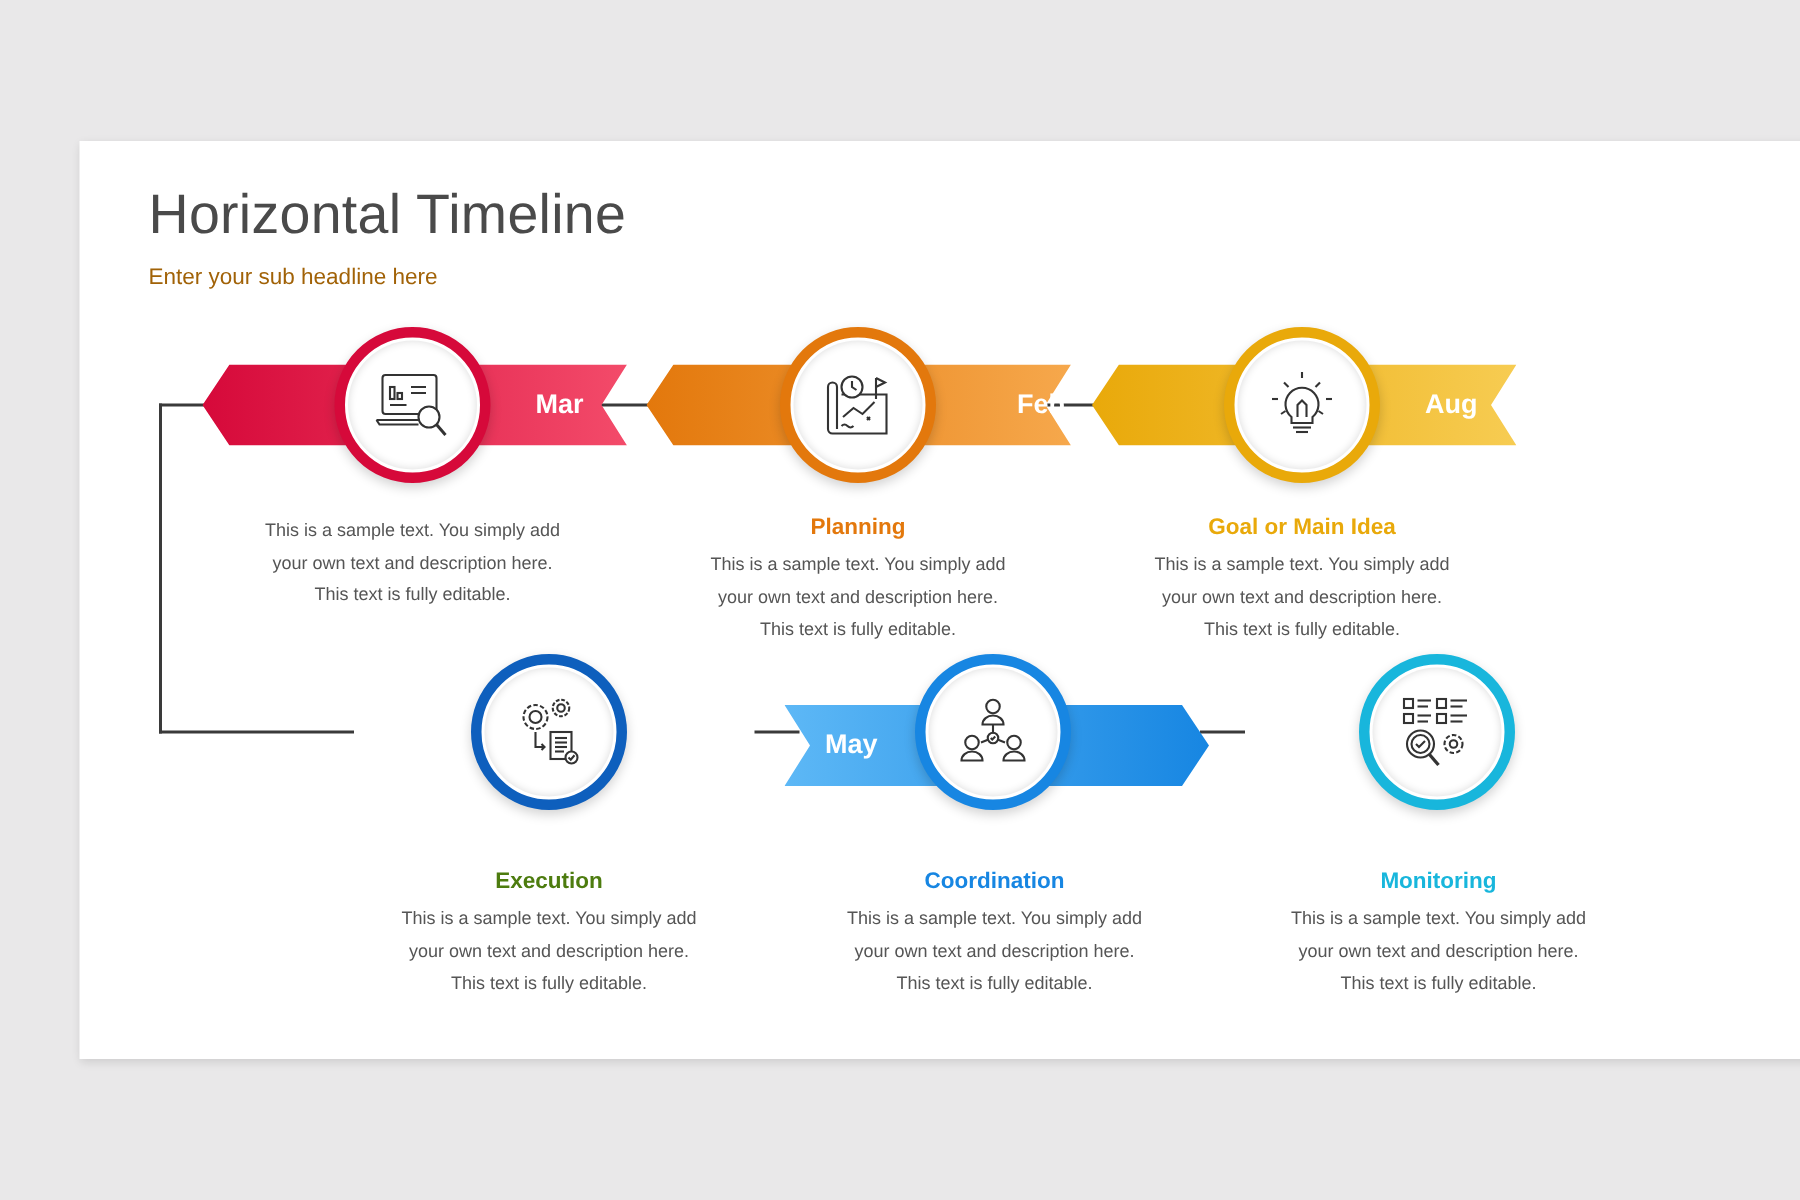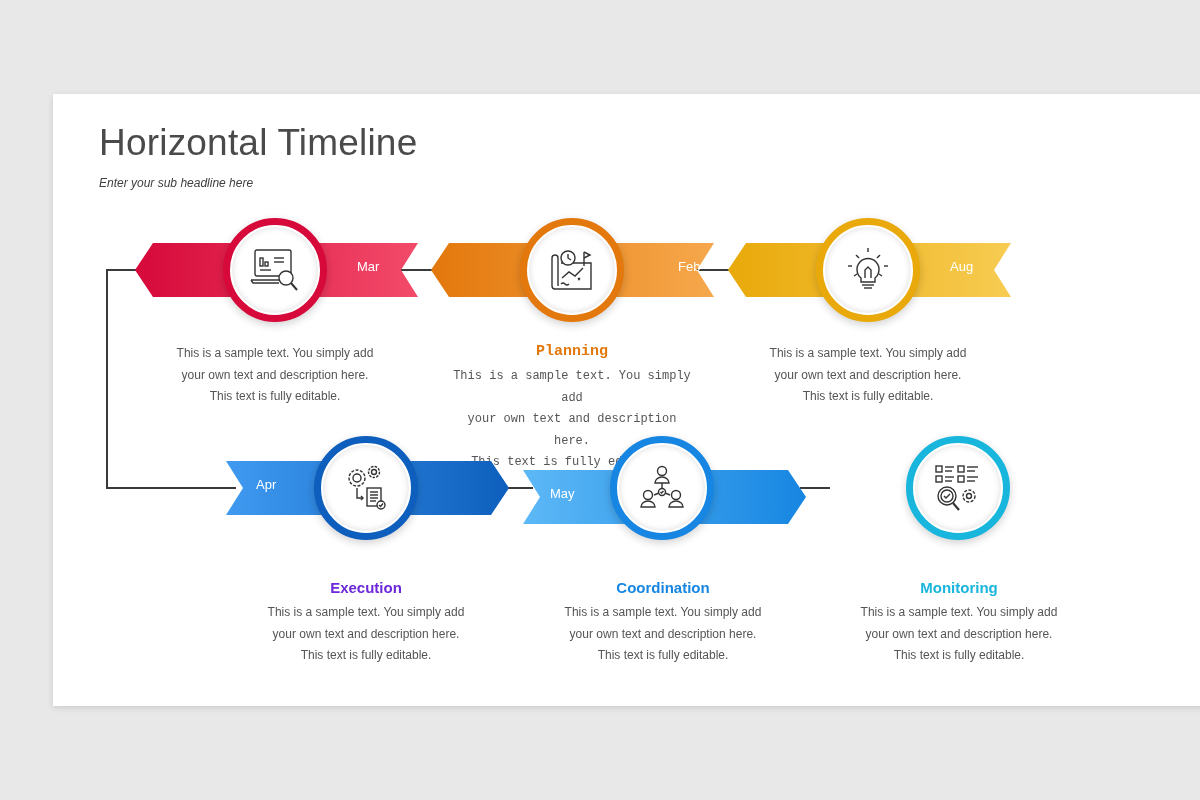--- a/index.html
+++ b/index.html
@@ -3,26 +3,26 @@
 <meta charset="utf-8">
 <style>
   * { box-sizing: border-box; margin: 0; padding: 0; }
   html, body { width: 1200px; height: 800px; overflow: hidden; }
   body { background: #e9e8e9; font-family: "Liberation Sans", "DejaVu Sans", sans-serif; position: relative; }
   .slide {
     position: absolute; left: 53px; top: 94px; width: 1169px; height: 612px;
     background: #ffffff; box-shadow: 0 2px 6px rgba(0,0,0,0.12);
   }
   .title { position: absolute; left: 46px; top: 28px; font-size: 37px; color: #4a4a4a; font-weight: 400; letter-spacing: 0.2px; }
-  .subtitle { position: absolute; left: 46px; top: 82px; font-size: 12px; color: #404040; font-style: italic; }
+  .subtitle { position: absolute; left: 46px; top: 82px; font-size: 15px; color: #a16207; }
   .connector { position: absolute; background: #3a3a3a; }
   .ribbon { position: absolute; height: 54px; }
   .ribbon svg { position: absolute; left: 0; top: 0; width: 100%; height: 100%; }
   .month {
-    position: absolute; color: #fff; font-weight: 400; font-size: 13px; top: 16px;
+    position: absolute; color: #fff; font-weight: 700; font-size: 18px; top: 16px;
   }
   .circle {
     position: absolute; width: 104px; height: 104px; border-radius: 50%;
     background: #fff; border: 7px solid; box-shadow: 0 3px 8px rgba(0,0,0,0.18);
     display: flex; align-items: center; justify-content: center;
   }
   .circle .inner {
     width: 86px; height: 86px; border-radius: 50%;
     box-shadow: inset 0 0 6px rgba(0,0,0,0.15);
     display: flex; align-items: center; justify-content: center;
@@ -132,44 +132,33 @@
           <line x1="40" y1="32" x2="37" y2="30"></line>
       </svg>
     </div>
   </div>
 
   <div class="desc" style="left:102px; top:249px;">
     <p>This is a sample text. You simply add</p>
     <p>your own text and description here.</p>
     <p>This text is fully editable.</p>
   </div>
-  <div class="desc" style="left:399px; top:249px;font-family:Liberation Mono, monospace;">
+  <div class="desc" style="left:399px; top:249px;">
     <h3 style="color:#e3780c;">Planning</h3>
     <p>This is a sample text. You simply add</p>
     <p>your own text and description here.</p>
     <p>This text is fully editable.</p>
   </div>
   <div class="desc" style="left:695px; top:249px;">
-    <p>This is a sample text. You simply add</p>
-    <p>your own text and description here.</p>
-    <p>This text is fully editable.</p>
-  </div>
-
-  <div class="ribbon" style="left:173px; top:367px; width:283px;">
-    <svg viewBox="0 0 283 54" preserveAspectRatio="none">
-      <defs>
-          <linearGradient id="g3" x1="0" x2="1">
-            <stop offset="0" stop-color="#3f9af0"></stop>
-            <stop offset="1" stop-color="#0e5fbd"></stop>
-          </linearGradient>
-        </defs>
-      <polygon points="0,0 265,0 283,27 265,54 0,54 17,27" fill="url(#g3)"></polygon>
-    </svg>
-    <span class="month" style="left:30px;">Apr</span>
-  </div>
+    <h3 style="color:#e9a90a;">Goal or Main Idea</h3>
+    <p>This is a sample text. You simply add</p>
+    <p>your own text and description here.</p>
+    <p>This text is fully editable.</p>
+  </div>
+
   <div class="circle" style="left:261px; top:342px; border-color:#0e5fbd;">
     <div class="inner">
       <svg viewBox="0 0 52 52" fill="none" stroke="#333" stroke-width="1.4">
         <circle cx="17" cy="16" r="8" stroke-dasharray="3 1.5"></circle>
           <circle cx="17" cy="16" r="4"></circle>
         <circle cx="34" cy="10" r="5.5" stroke-dasharray="2.5 1.2"></circle>
           <circle cx="34" cy="10" r="2.5"></circle>
         <path d="M17 26 v10 h6"></path>
           <path d="M21 34 l2 2 l-2 2"></path>
         <rect x="27" y="26" width="14" height="18"></rect>
@@ -232,21 +221,21 @@
           <circle cx="15" cy="34" r="6"></circle>
           <path d="M12 34 l2 2 l4 -4"></path>
         <line x1="21" y1="41" x2="27" y2="48" stroke-width="2.2"></line>
         <circle cx="37" cy="34" r="6" stroke-dasharray="3 1.5"></circle>
           <circle cx="37" cy="34" r="2.5"></circle>
       </svg>
     </div>
   </div>
 
   <div class="desc" style="left:193px; top:485px;">
-    <h3 style="color:#6d28d9;">Execution</h3>
+    <h3 style="color:#4d7c0f;">Execution</h3>
     <p>This is a sample text. You simply add</p>
     <p>your own text and description here.</p>
     <p>This text is fully editable.</p>
   </div>
   <div class="desc" style="left:490px; top:485px;">
     <h3 style="color:#1786e2;">Coordination</h3>
     <p>This is a sample text. You simply add</p>
     <p>your own text and description here.</p>
     <p>This text is fully editable.</p>
   </div>

